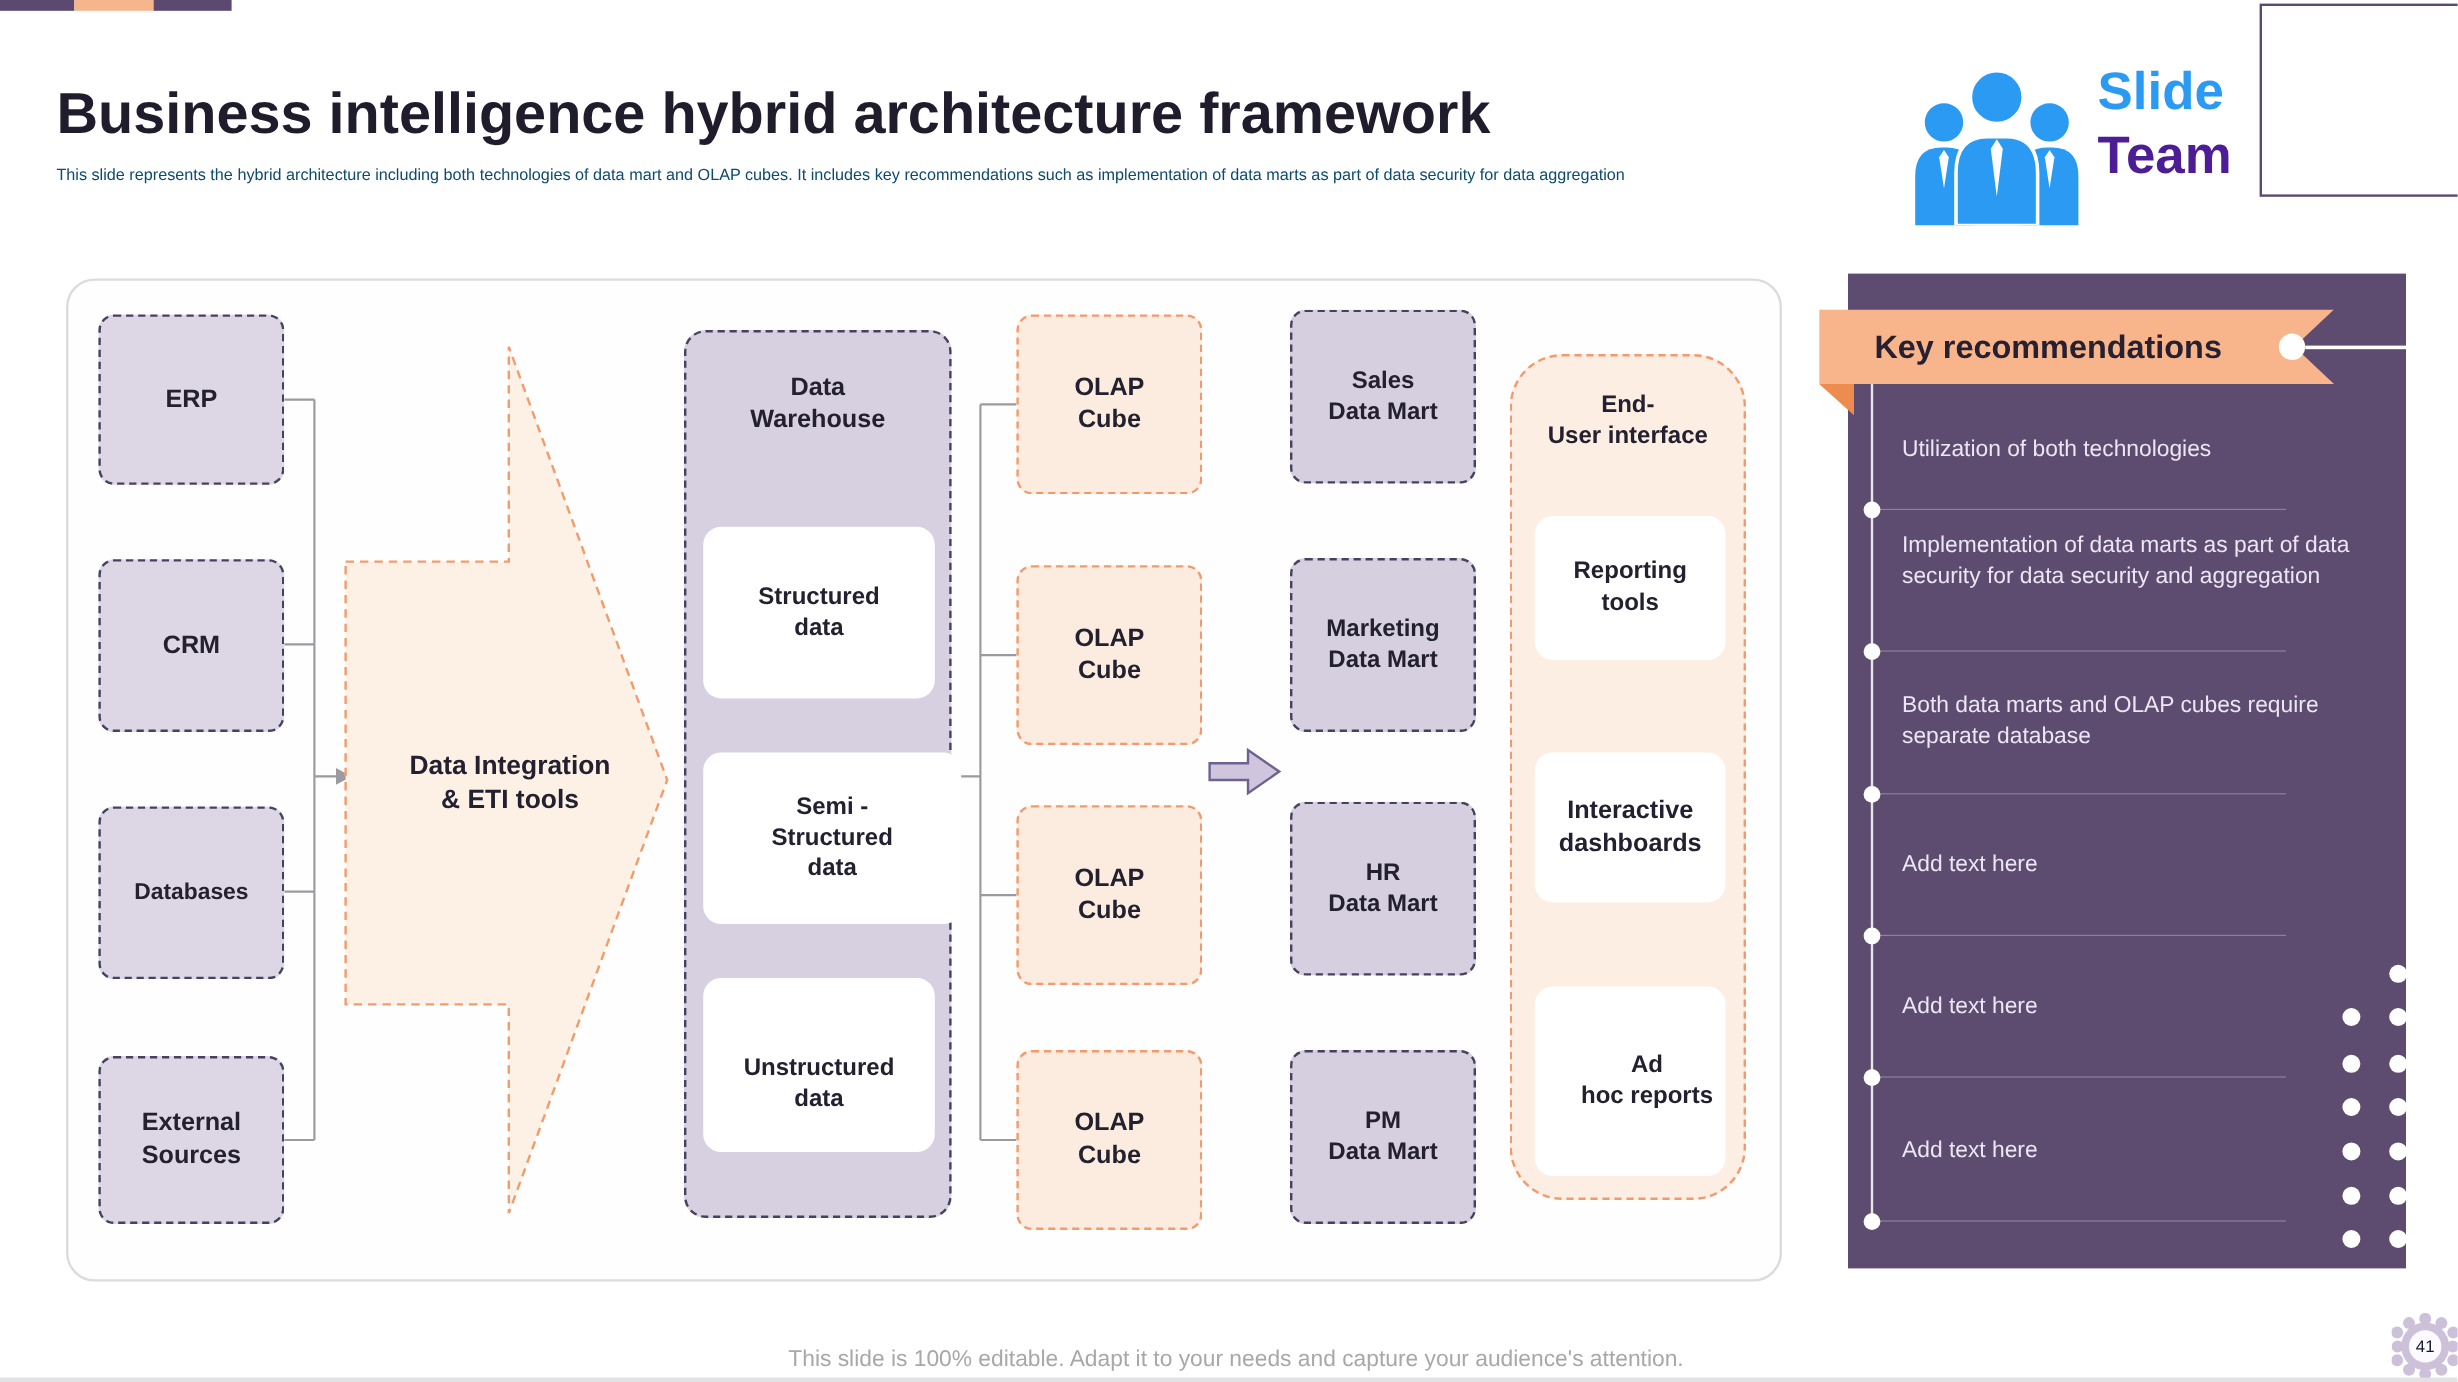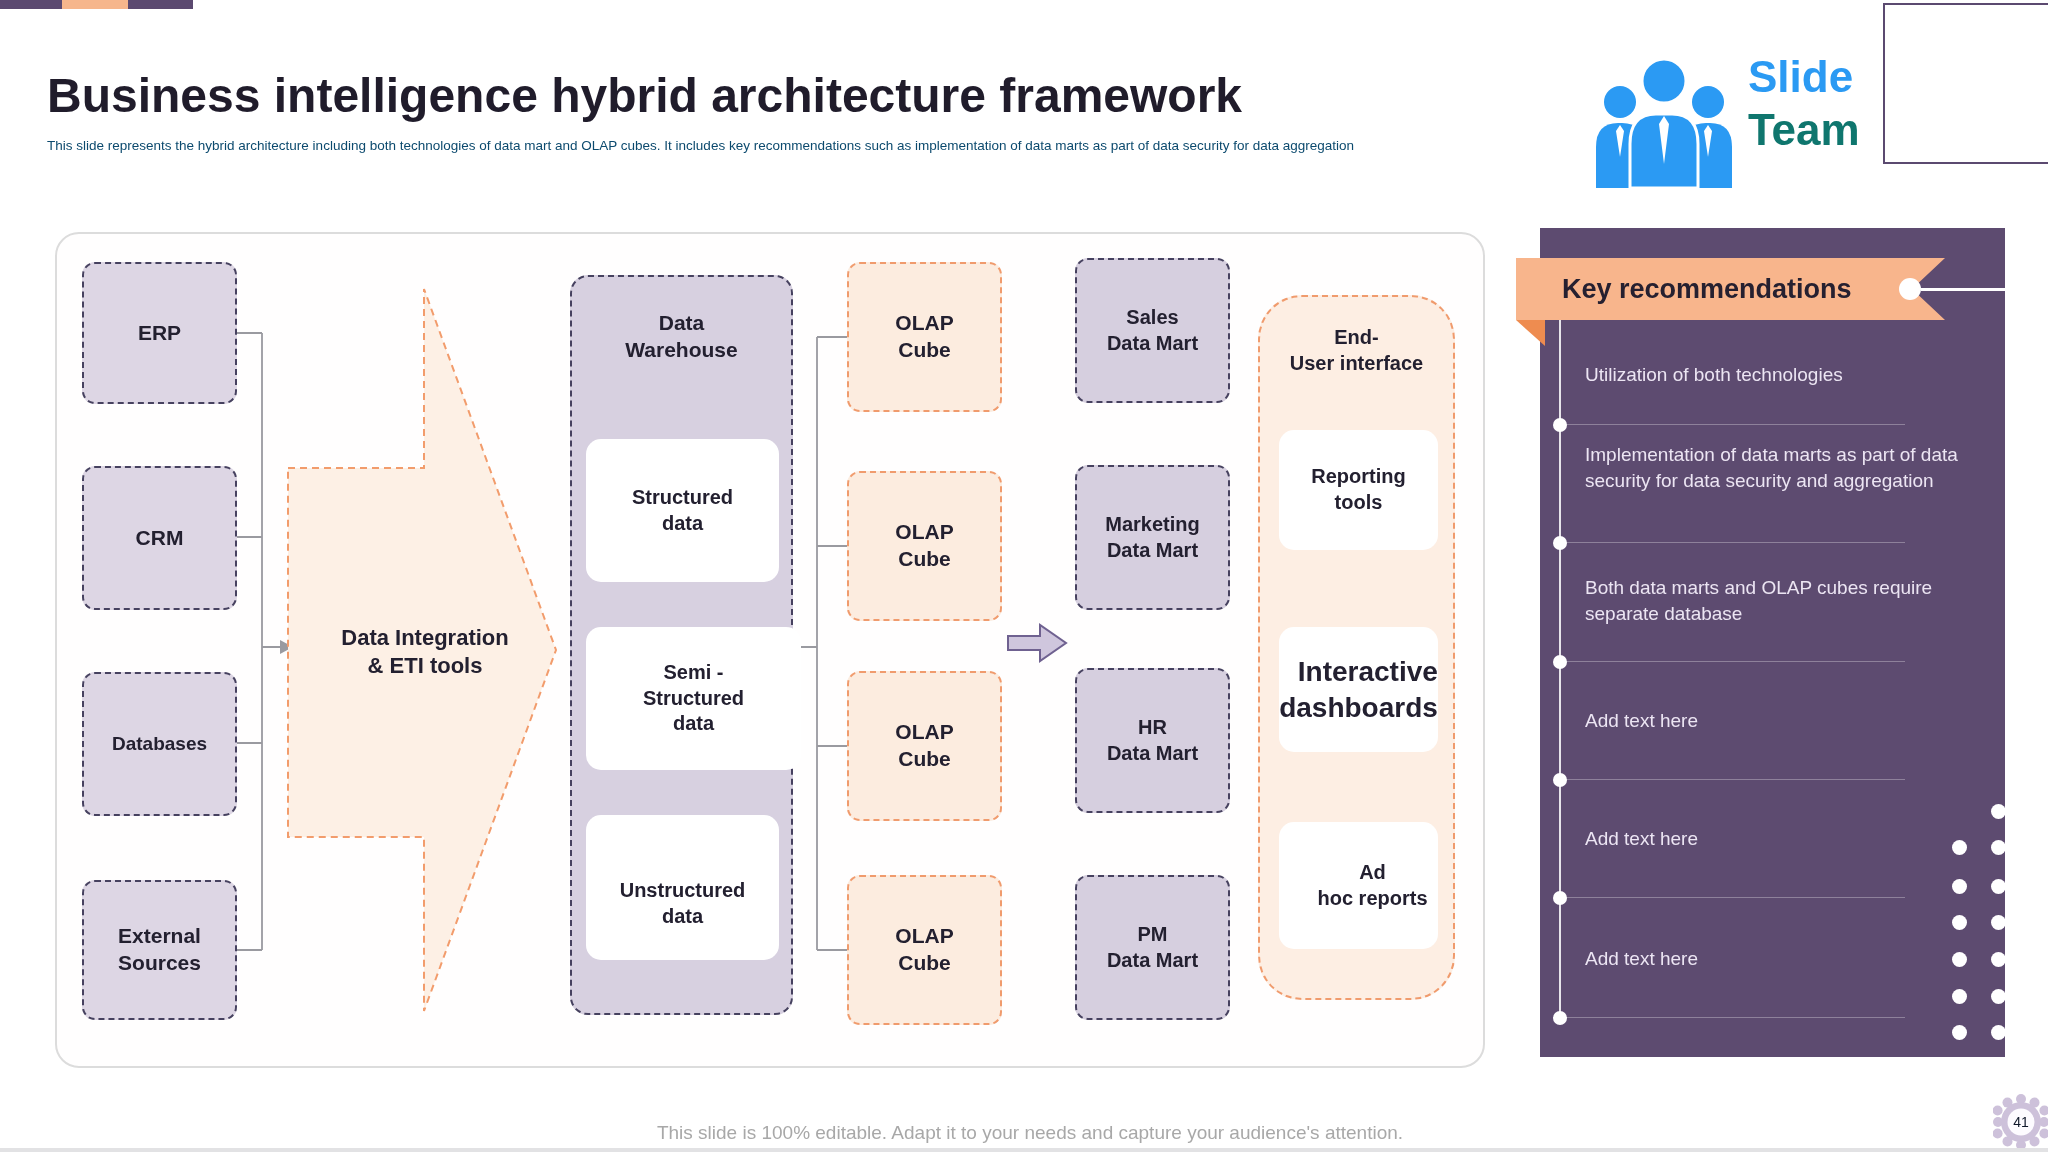--- a/index.html
+++ b/index.html
@@ -95,21 +95,21 @@
       </g>
       <polygon points="32,75 36,81 32,107 28,81" fill="#ffffff"></polygon>
       <polygon points="120,75 124,81 120,107 116,81" fill="#ffffff"></polygon>
       <g fill="#2b9af3" stroke="#ffffff" stroke-width="3">
         <circle cx="76" cy="31" r="22"></circle>
         <path d="M42 138 V94 Q42 64 68 64 H84 Q110 64 110 94 V138 Z"></path>
       </g>
       <polygon points="76,66 81,74 76,114 71,74" fill="#ffffff"></polygon>
     </svg>
     <span style="position:absolute;left:160px;top:2px;font-size:44px;font-weight:bold;color:#2b9af3;">Slide</span>
-    <span style="position:absolute;left:160px;top:55px;font-size:44px;font-weight:bold;color:#0f766e;">Team</span>
+    <span style="position:absolute;left:160px;top:55px;font-size:44px;font-weight:bold;color:#4c1d95;">Team</span>
   </div>
 
   <div class="abs" style="left:55px; top:232px; width:1430px; height:836px; background:#fffefe; border:2px solid #dcdcdc; border-radius:24px;"></div>
 
   <svg class="svg-overlay" width="2048" height="1152" viewBox="0 0 2048 1152">
     <path d="M237 333 H262 M237 537 H262 M237 743 H262 M237 950 H262 M262 333 V950 M262 647 H280" fill="none" stroke="#9a9aa0" stroke-width="1.8"></path>
     <polygon points="280,640 293,647 280,654" fill="#9a9aa0"></polygon>
     <path d="M288 468 H424 V289 L556 650 L424 1011 V837 H288 Z" fill="#fdf0e5" stroke="#f29c6c" stroke-width="2" stroke-dasharray="7 5"></path>
     <path d="M793 647 H817 M817 337 V950 M817 337 H847 M817 546 H847 M817 746 H847 M817 950 H847" fill="none" stroke="#9a9aa0" stroke-width="1.8"></path>
     <path d="M1008 636 H1040 V625 L1066 643 L1040 661 V650 H1008 Z" fill="#cfc6dd" stroke="#6f6190" stroke-width="2"></path>
@@ -185,24 +185,24 @@
   </div>
 
   <div class="abs" style="left:1258px; top:295px; width:197px; height:705px; background:#fdeee3; border:2px dashed #f09b6d; border-radius:44px;">
     <div class="label" style="position:absolute; left:0; top:28px; width:100%; font-size:20px;">End-
 User interface</div>
     <div class="white-inner" style="left:19px; top:133px; width:159px; height:120px;">
       <span class="label" style="font-size:20px;">Reporting
 tools</span>
     </div>
     <div class="white-inner" style="left:19px; top:330px; width:159px; height:125px;">
-      <span class="label" style="font-size:28px;text-align:right;">Interactive
+      <span class="label" style="font-size:21px;">Interactive
 dashboards</span>
     </div>
-    <div class="white-inner" style="left:19px; top:525px; width:159px; height:127px;padding-left:28px;">
+    <div class="white-inner" style="left:19px; top:525px; width:159px; height:158px;padding-left:28px;">
       <span class="label" style="font-size:20px;">Ad
 hoc reports</span>
     </div>
   </div>
 
   <div class="panel">
     <div class="abs" style="left:19px; top:92px; width:2px; height:698px; background:rgba(255,255,255,0.85);"></div>
 
     <div class="faint-line" style="top:196px;"></div>
     <div class="faint-line" style="top:314px;"></div>

